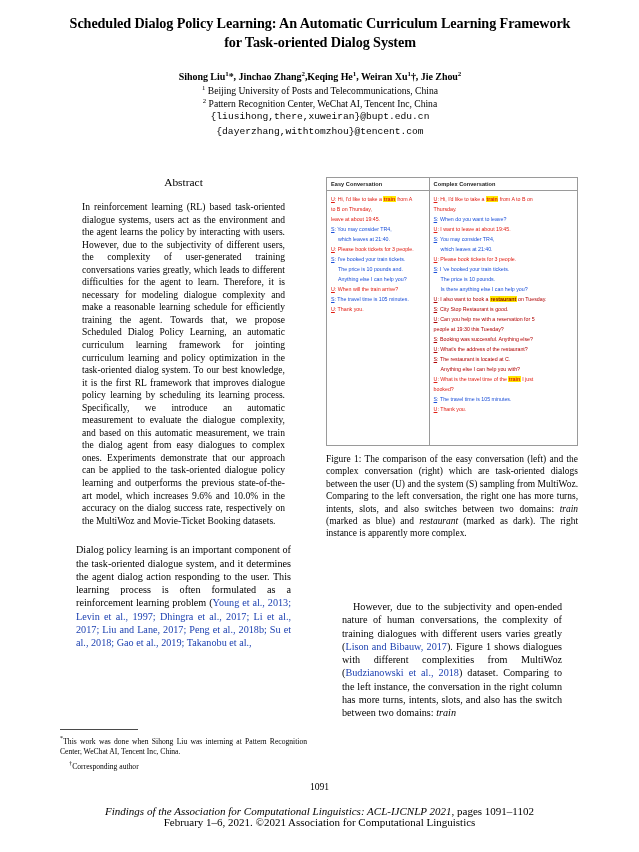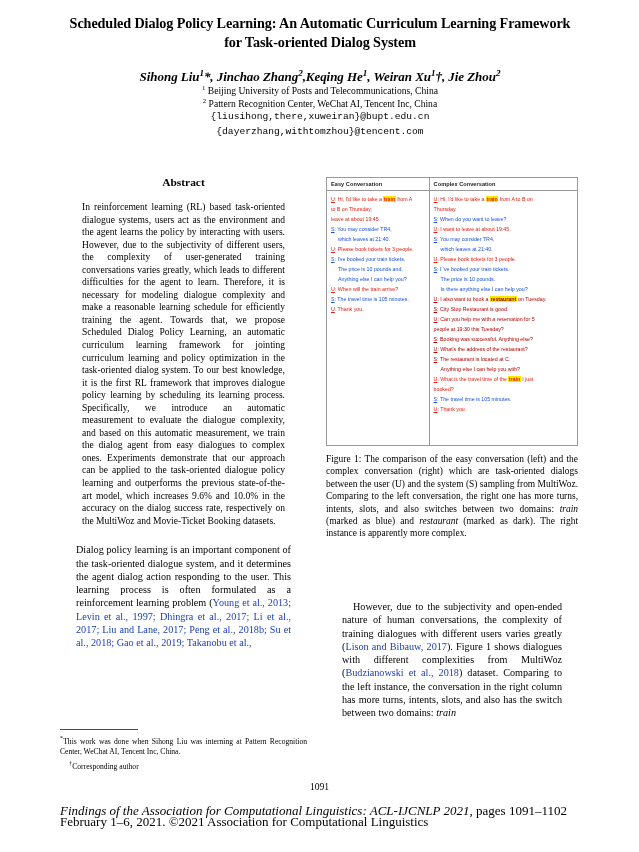--- a/index.html
+++ b/index.html
@@ -37,25 +37,24 @@
 
   
   .authors {
     position: absolute;
     left: 62px;
     top: 70px;
     width: 516px;
     text-align: center;
   }
   .author-line {
-    font-size: 13px;
+    font-size: 10px;
     font-weight: bold;
     line-height: 14px;
     letter-spacing: -0.05px;
-    font-style: italic;
   }
   .affil {
     font-size: 9.6px;
     line-height: 13.2px;
   }
   .email {
     font-family: "Liberation Mono", "DejaVu Sans Mono", monospace;
     font-size: 9.6px;
     line-height: 14.5px;
   }
@@ -65,21 +64,21 @@
   .col-left {
     position: absolute;
     left: 60px;
     top: 176px;
     width: 247px;
   }
 
   .sec-head-center {
     text-align: center;
     font-size: 11.4px;
-    font-weight: bold;
+    font-weight: normal;
     margin: 0 0 13px 0;
   }
   .abstract-body {
     font-size: 9.55px;
     line-height: 12.55px;
     text-align: justify;
     text-justify: inter-word;
     margin: 12px;
     padding: 0 10px;
     hyphens: manual;
@@ -200,22 +199,22 @@
     top: 781px;
     width: 639px;
     text-align: center;
     font-size: 9.6px;
   }
   .footer-note {
     position: absolute;
     left: 60px;
     top: 806px;
     width: 519px;
-    text-align: left;
-    font-size: 13px;
+    text-align: center;
+    font-size: 11px;
     line-height: 10.6px;
   }
   .footer-note i { font-style: italic; }
 </style>
 </head>
 <body>
 
 <div class="page">
 
   <div class="title">Scheduled Dialog Policy Learning: An Automatic Curriculum Learning Framework for Task-oriented Dialog System</div>

